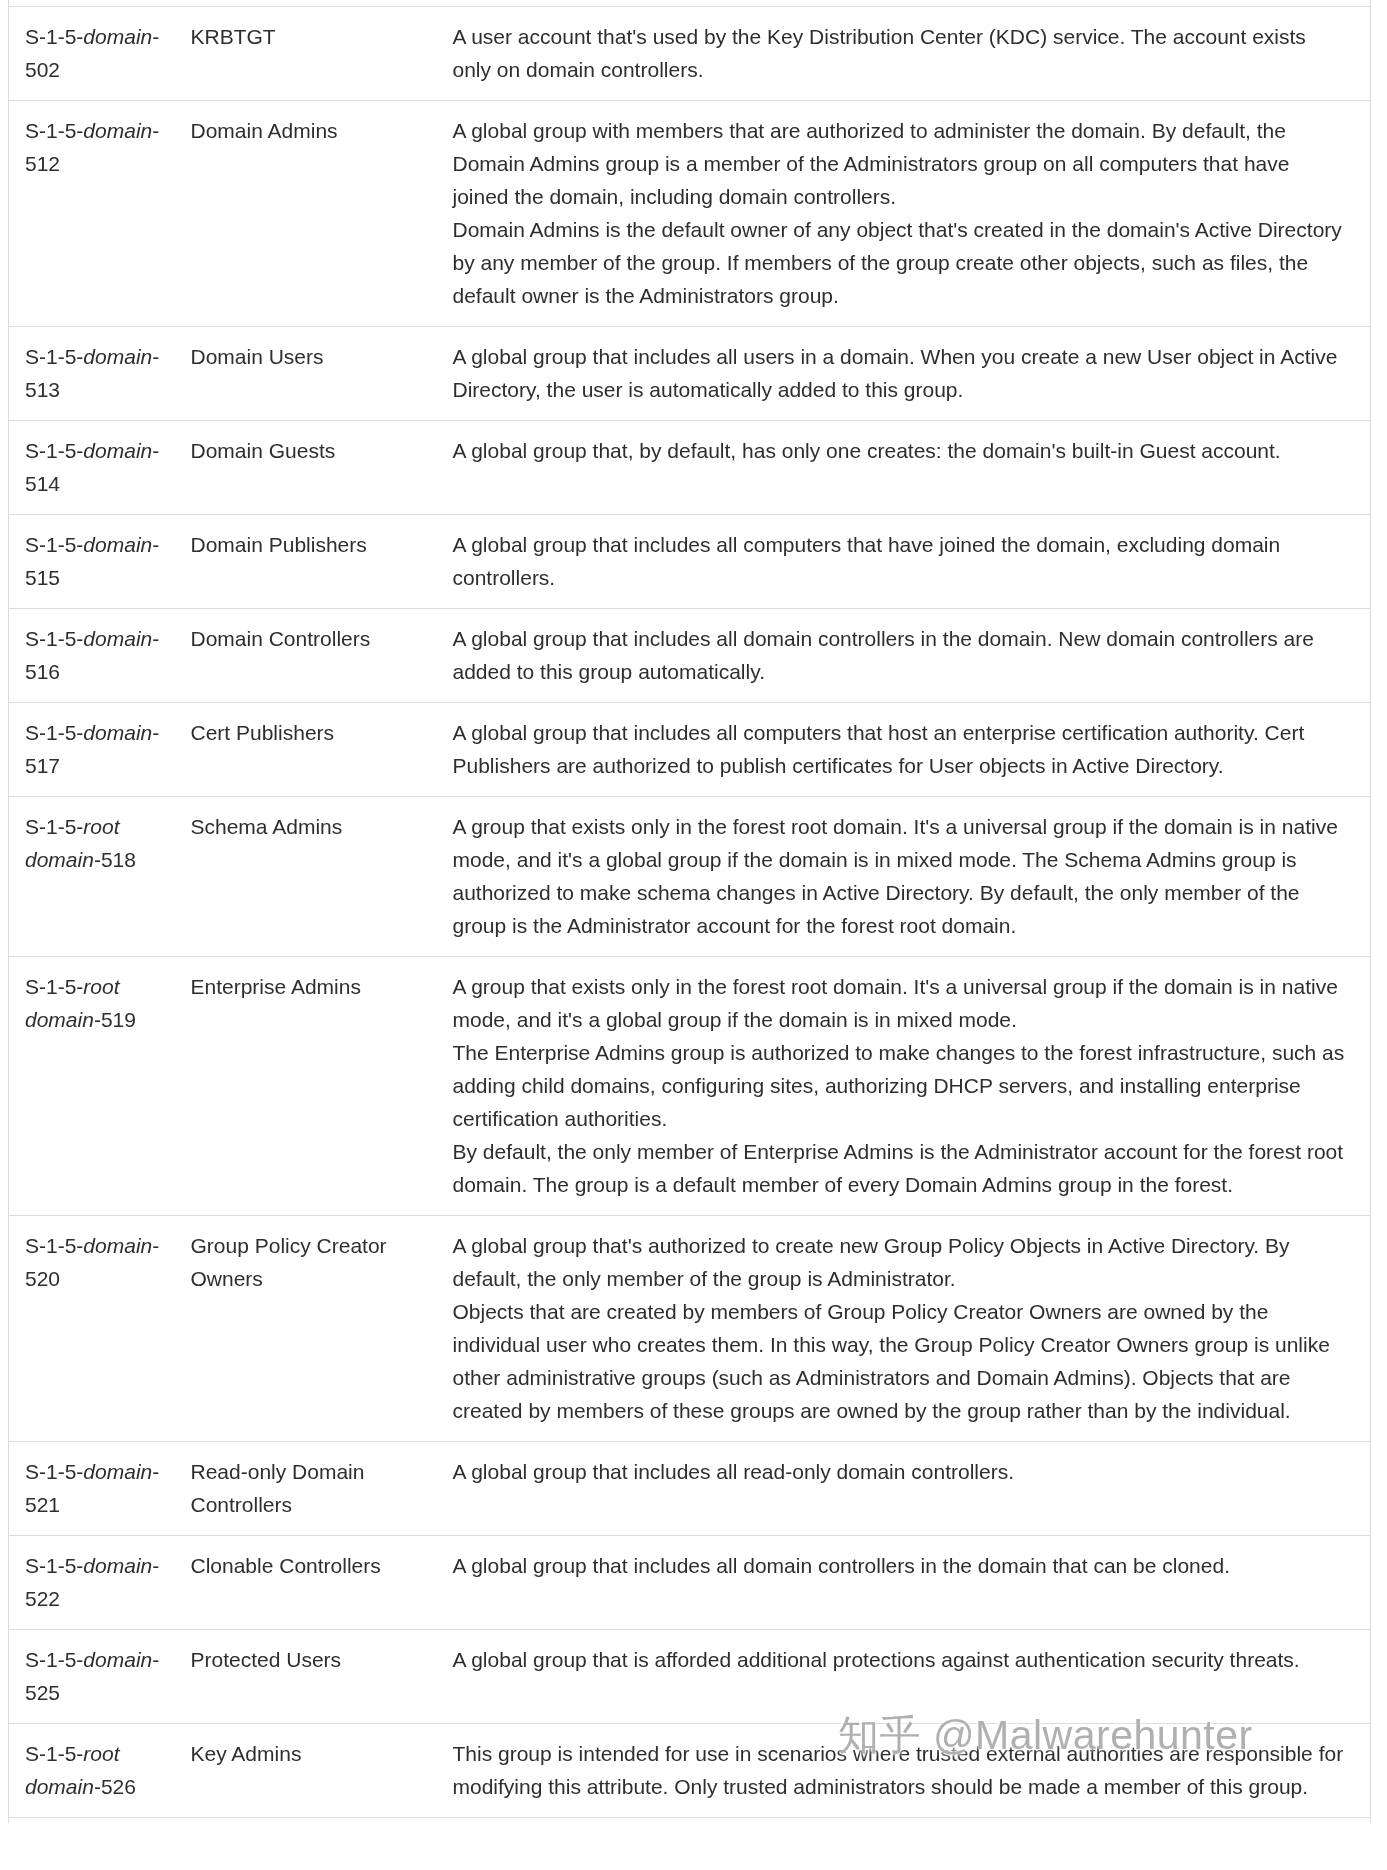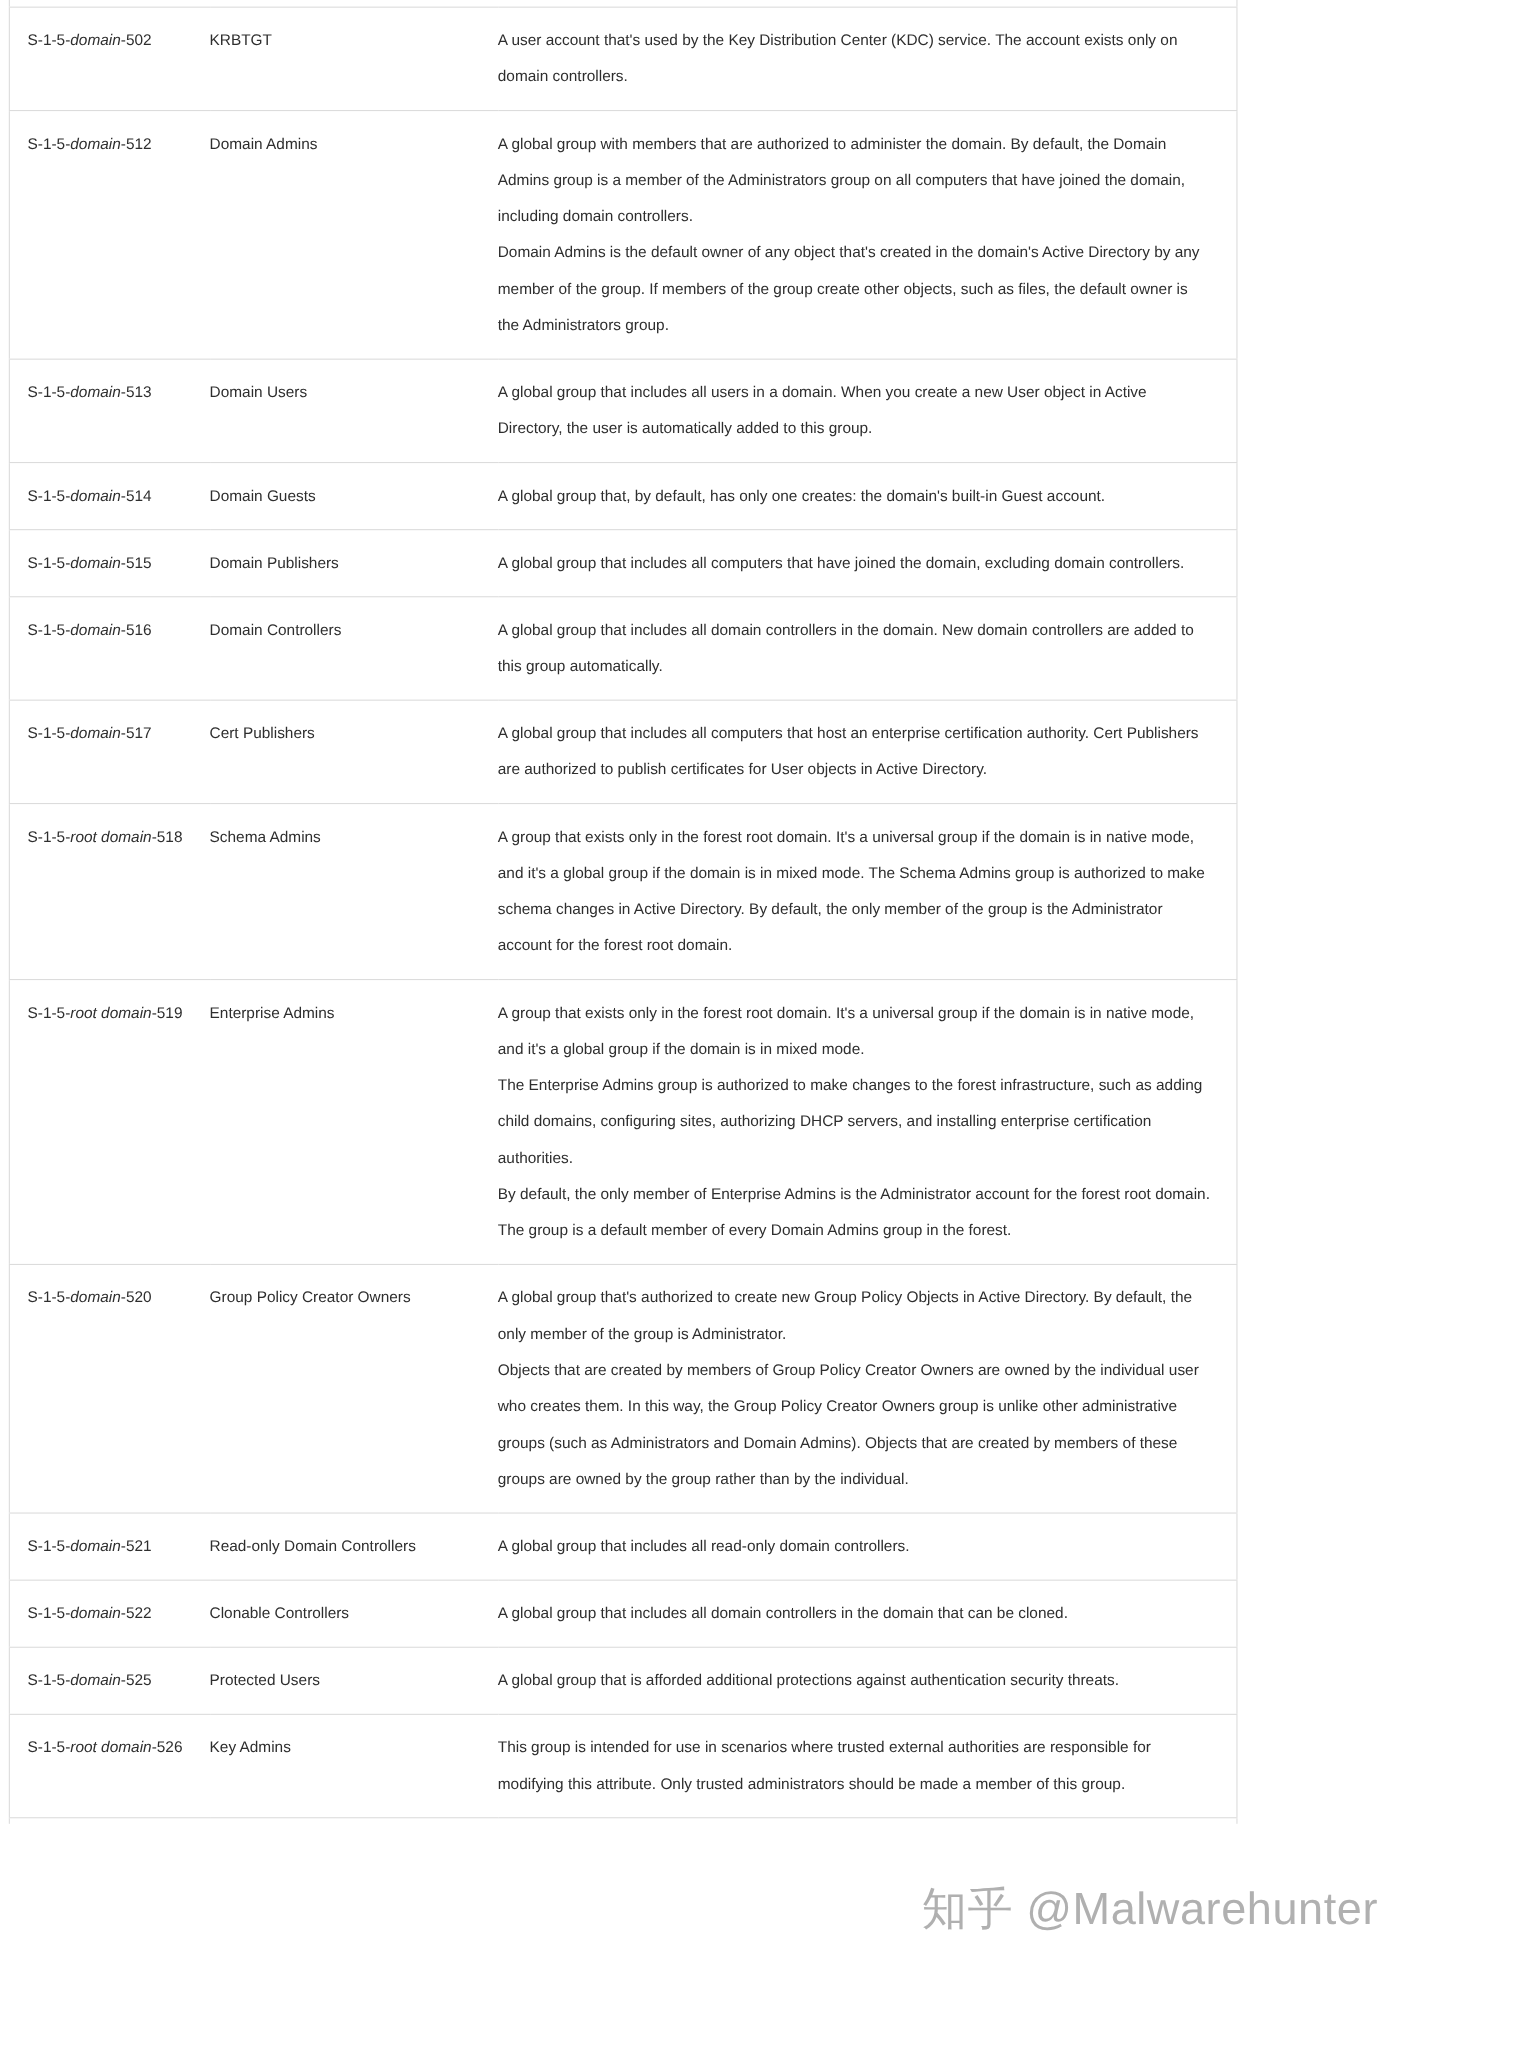--- a/index.html
+++ b/index.html
@@ -10,25 +10,25 @@
   }
   body {
     position: relative;
     height: 1870px;
     overflow: hidden;
     color: #2e2e2e;
   }
   table.sid-table {
     border-collapse: collapse;
     table-layout: fixed;
-    width: 1117px;
+    width: 1363px;
     margin-left: 8px;
     border-left: 1px solid #dcdcdc;
     border-right: 1px solid #dcdcdc;
-    font-size: 14px;
+    font-size: 21px;
     line-height: 33px;
   }
   table.sid-table tr { border-bottom: 1px solid #dcdcdc; }
   table.sid-table tr:last-child { border-bottom: none; }
   td { vertical-align: top; padding: 13px 0 14px 0; }
   td.sid-cell {
     padding-left: 16px;
     padding-right: 12px;
     overflow-wrap: break-word;
   }

